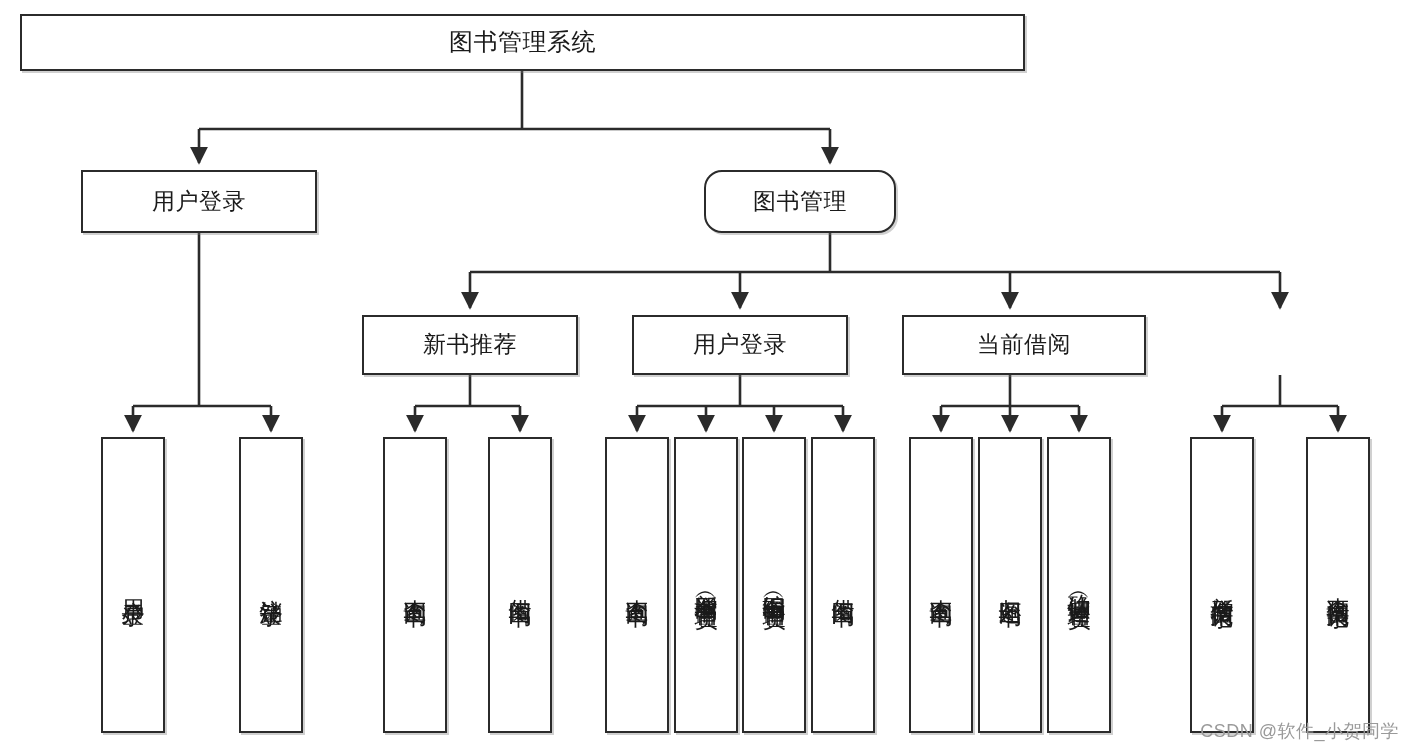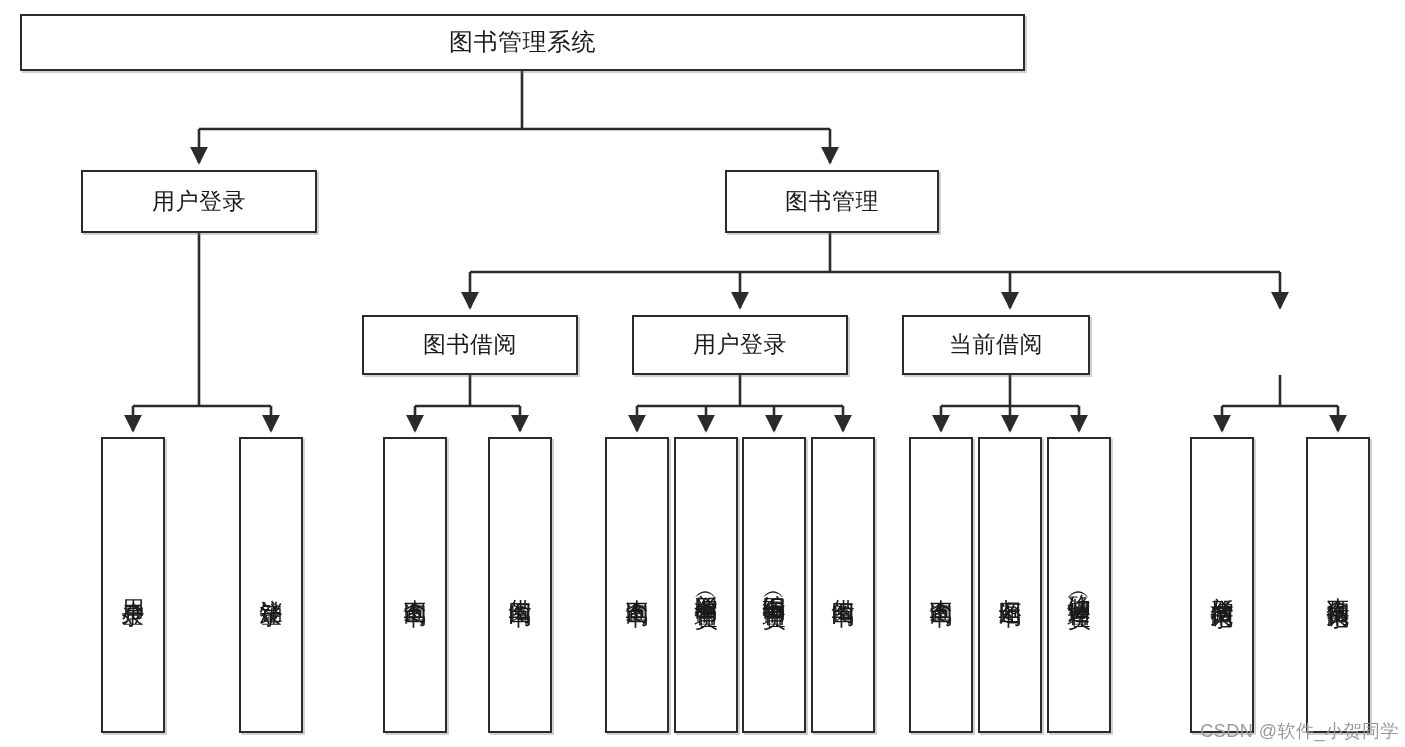--- a/index.html
+++ b/index.html
@@ -127,31 +127,31 @@
     </g>
   </svg>
 
   <div class="node h root" style="left:20px; top:14px; width:1005px; height:57px;">
     <span class="label">图书管理系统</span>
   </div>
 
   <div class="node h" style="left:81px; top:170px; width:236px; height:63px;">
     <span class="label">用户登录</span>
   </div>
-  <div class="node h" style="left:725px; top:170px; width:214px; height:63px;">
+  <div class="node h" style="left:704px; top:170px; width:192px; height:63px;border-radius:18px;">
     <span class="label">图书管理</span>
   </div>
 
   <div class="node h" style="left:362px; top:315px; width:216px; height:60px;">
-    <span class="label">图书借阅</span>
+    <span class="label">新书推荐</span>
   </div>
   <div class="node h" style="left:632px; top:315px; width:216px; height:60px;">
     <span class="label">用户登录</span>
   </div>
-  <div class="node h" style="left:902px; top:315px; width:188px; height:60px;">
+  <div class="node h" style="left:902px; top:315px; width:244px; height:60px;">
     <span class="label">当前借阅</span>
   </div>
 
   <div class="node v" style="left:101px; top:437px; width:64px; height:296px;">
     <span class="label">用户登录</span>
   </div>
   <div class="node v" style="left:239px; top:437px; width:64px; height:296px;">
     <span class="label">注销登录</span>
   </div>
 

